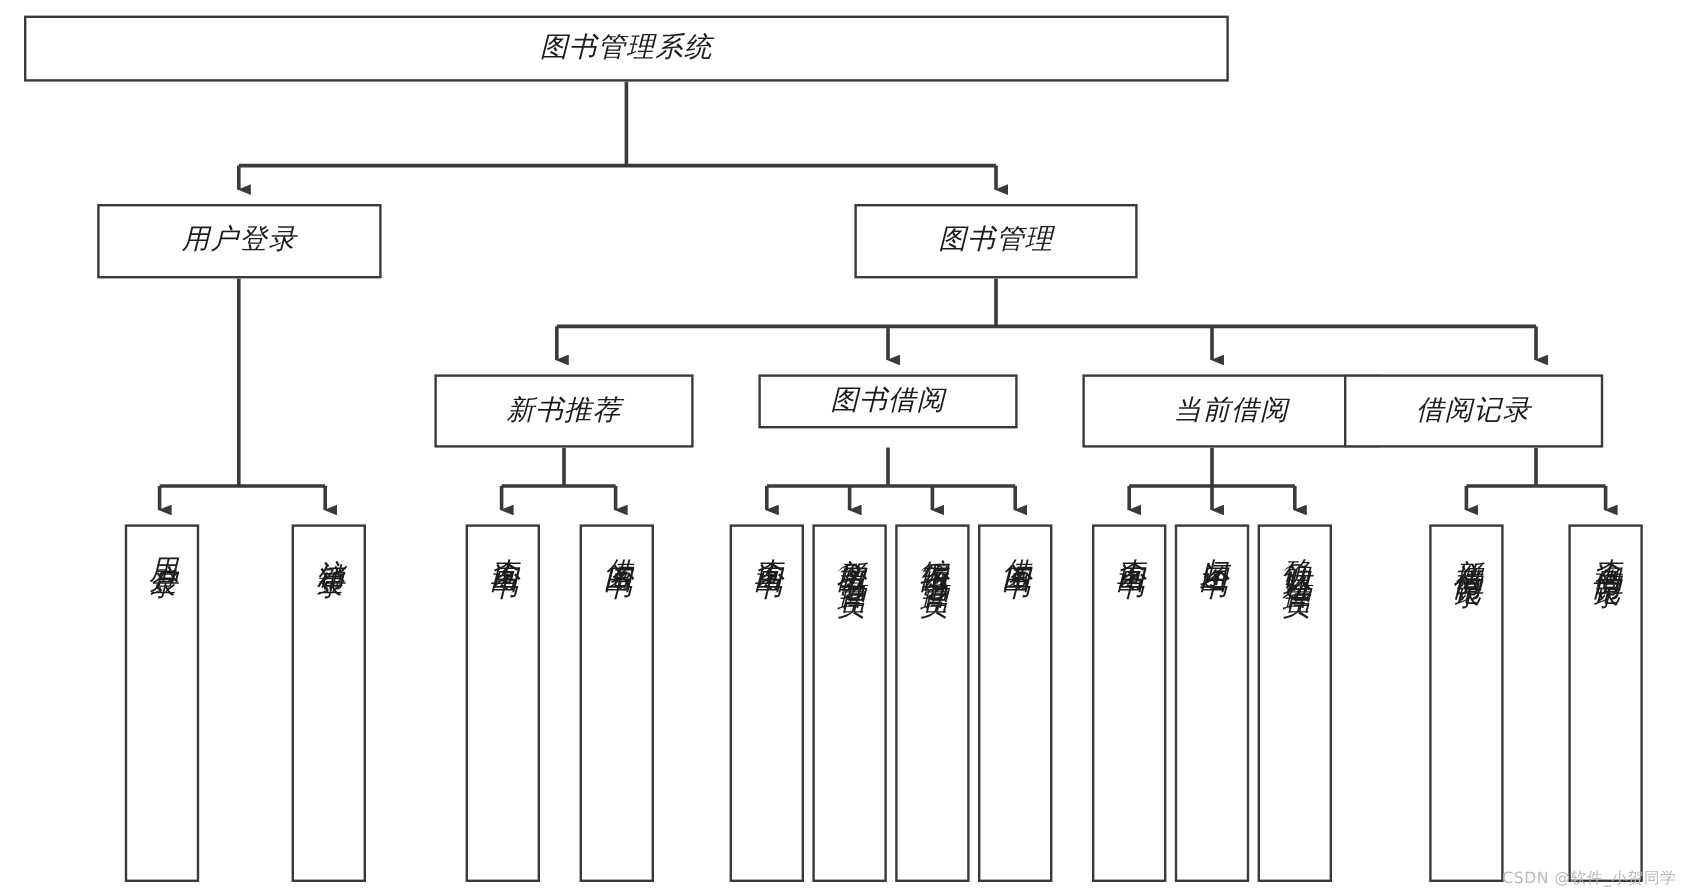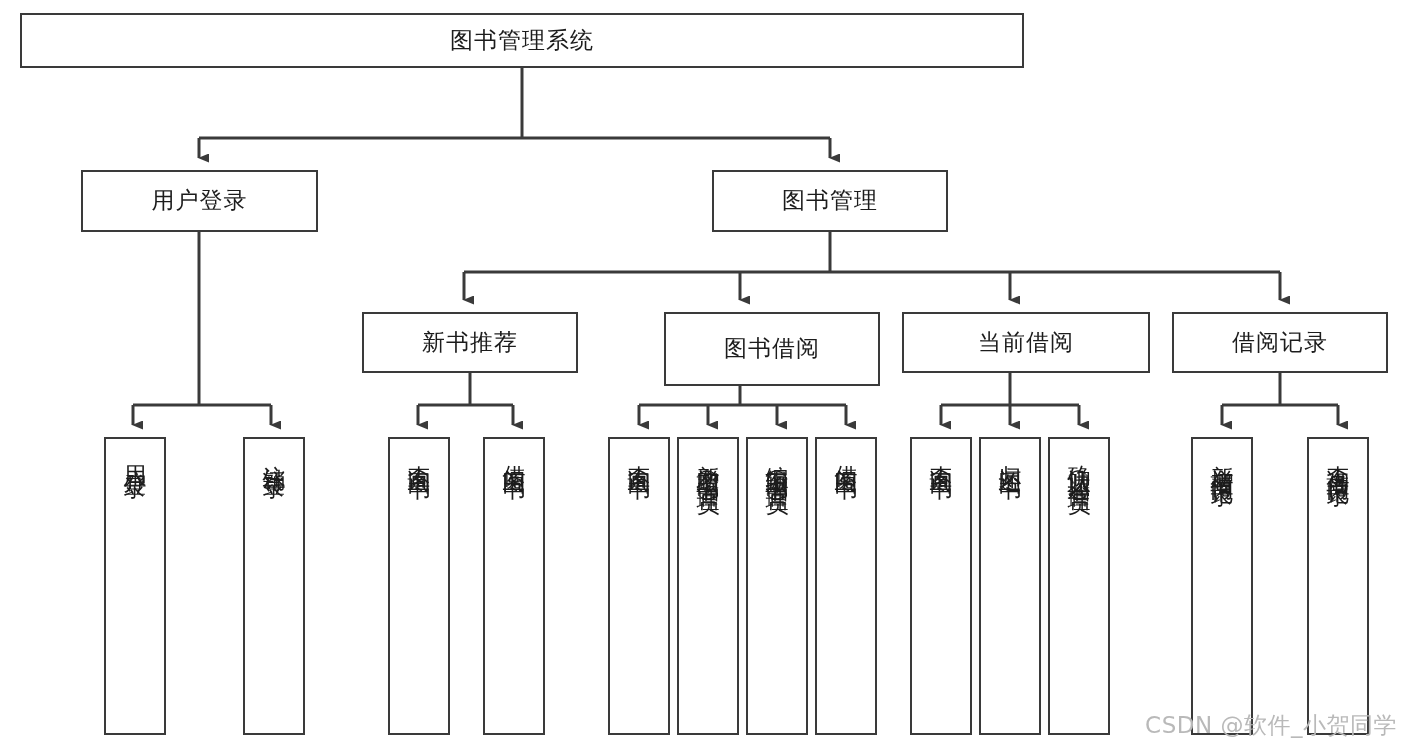--- a/index.html
+++ b/index.html
@@ -33,20 +33,21 @@
     display: flex;
     align-items: center;
     justify-content: center;
     color: #1c1c1c;
   }
   .node .label {
     display: block;
     text-align: center;
     line-height: 1.12;
     color: #1c1c1c;
+    font-style: italic;
   }
   
   .node.h .label {
     font-size: 23px;
     letter-spacing: 1px;
     white-space: nowrap;
   }
   .node.root .label {
     font-size: 23px;
   }
@@ -61,21 +62,21 @@
     text-orientation: upright;
     font-size: 23px;
     letter-spacing: 4px;
     line-height: 1;
     white-space: nowrap;
   }
   .watermark {
     position: absolute;
     right: 8px;
     bottom: 6px;
-    font-size: 23px;
+    font-size: 13px;
     color: #b9b9b9;
     white-space: nowrap;
     letter-spacing: 0.5px;
   }
 </style>
 </head>
 <body>
 
 <div id="canvas">
 
@@ -136,27 +137,27 @@
   <div class="node h" style="left:81px; top:170px; width:237px; height:62px;">
     <span class="label">用户登录</span>
   </div>
   <div class="node h" style="left:362px; top:312px; width:216px; height:61px;">
     <span class="label">新书推荐</span>
   </div>
 
   <div class="node h" style="left:712px; top:170px; width:236px; height:62px;">
     <span class="label">图书管理</span>
   </div>
-  <div class="node h" style="left:664px; top:312px; width:216px; height:74px;justify-content:center;">
+  <div class="node h" style="left:632px; top:312px; width:216px; height:45px;justify-content:center;">
     <span class="label">图书借阅</span>
   </div>
   <div class="node h" style="left:902px; top:312px; width:248px; height:61px;">
     <span class="label">当前借阅</span>
   </div>
-  <div class="node h" style="left:1172px; top:312px; width:216px; height:61px;">
+  <div class="node h" style="left:1120px; top:312px; width:216px; height:61px;">
     <span class="label">借阅记录</span>
   </div>
 
   <div class="node v" style="left:104px; top:437px; width:62px; height:298px;">
     <span class="label">用户登录</span>
   </div>
   <div class="node v" style="left:243px; top:437px; width:62px; height:298px;">
     <span class="label">注销登录</span>
   </div>
 

